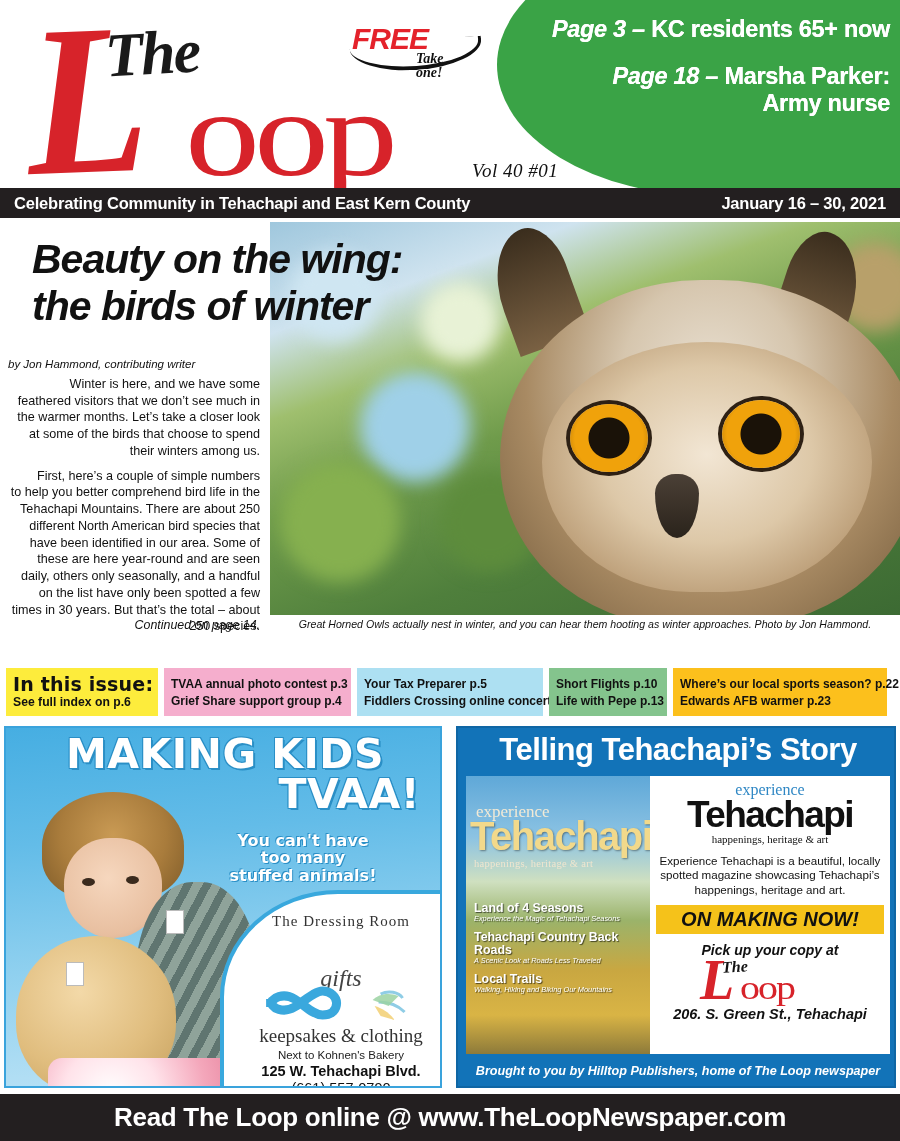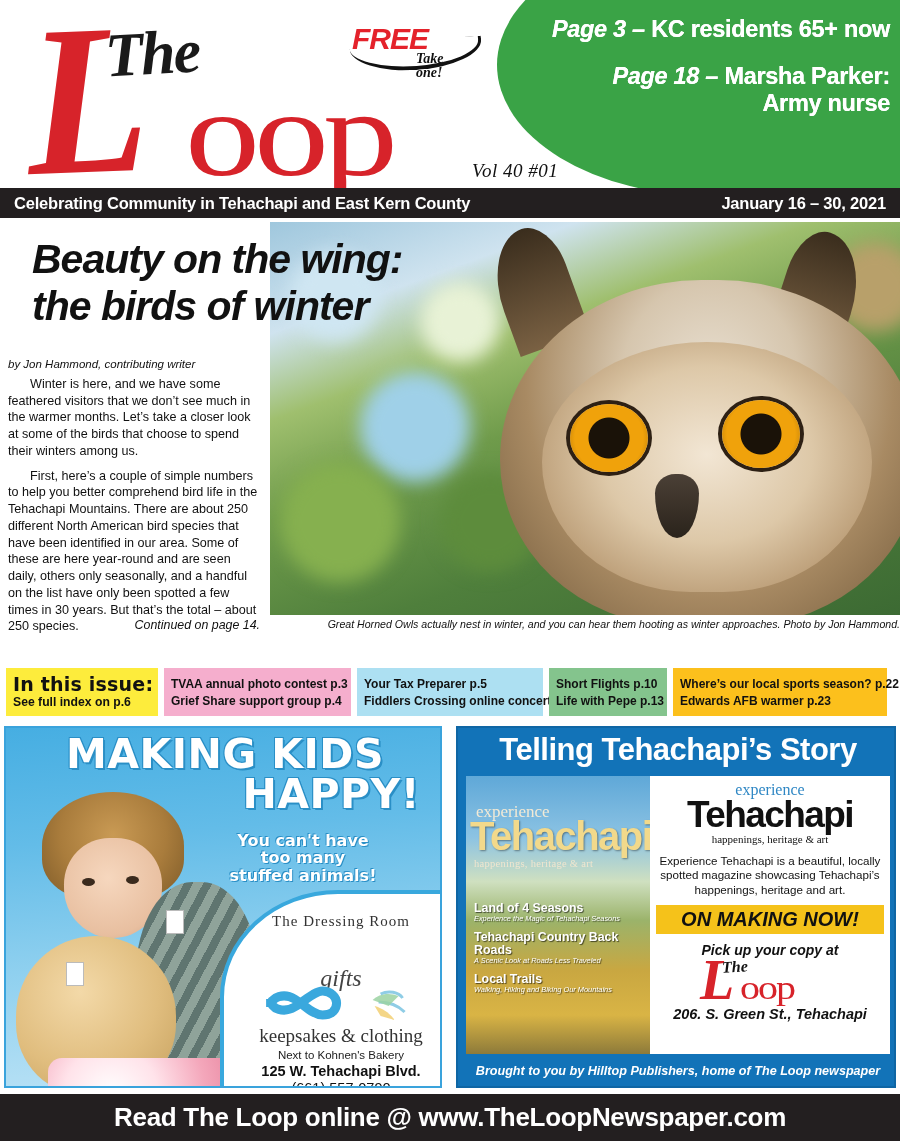--- a/index.html
+++ b/index.html
@@ -120,28 +120,28 @@
     color:#111; letter-spacing:-1px;margin-left:24px;
   }
   .byline {
     position:absolute; left:8px; top:140px; width:250px; z-index:6;
     font-size:11.5px; font-style:italic; color:#111;
   }
   .body-col {
     position:absolute; left:8px; top:158px; width:252px; z-index:6;
     font-size:12.6px; line-height:1.33; color:#111; text-align:left;
   }
-  .body-col p { margin-bottom:8px; text-indent:22px; }
+  .body-col p { margin-bottom:8px; text-indent:22px;text-align:right; }
   .contd {
     position:absolute; left:8px; top:400px; width:252px; z-index:6;
     text-align:right; font-size:12.4px; font-style:italic; color:#111;
   }
   .caption {
     position:absolute; left:270px; top:400px; width:630px; z-index:6;
-    text-align:right; font-size:10.6px; font-style:italic; color:#111;
+    text-align:center; font-size:10.6px; font-style:italic; color:#111;
   }
 
   
   .indexbar {
     position:absolute; left:0; top:668px; width:900px; height:48px;
     display:flex; align-items:stretch; gap:6px; padding:0 6px; z-index:7;
   }
   .ibox { padding:4px 7px 3px 7px; display:flex; flex-direction:column; justify-content:center; }
   .ibox div { font-size:12px; font-weight:bold; color:#111; line-height:1.34; white-space:nowrap; }
   .ibox-yellow { background:#fdec3c; width:152px; }
@@ -374,21 +374,21 @@
         <div class="eye2 b"></div>
         <div class="plush-grey"></div>
         <div class="plush-tan"></div>
         <div class="plush-tag" style="left:58px; top:176px;"></div>
         <div class="plush-tag" style="left:158px; top:124px;"></div>
         <div class="dress"></div>
       </div>
 
       <div class="mk-title">
         <span>MAKING KIDS</span>
-        <span class="l2">HAPPY!</span>
+        <span class="l2">TVAA!</span>
       </div>
 
       <div class="mk-sub">
         <div>You can't have</div>
         <div>too many</div>
         <div>stuffed animals!</div>
       </div>
 
       <div class="dr-circle">
         <div class="dr-inner">

